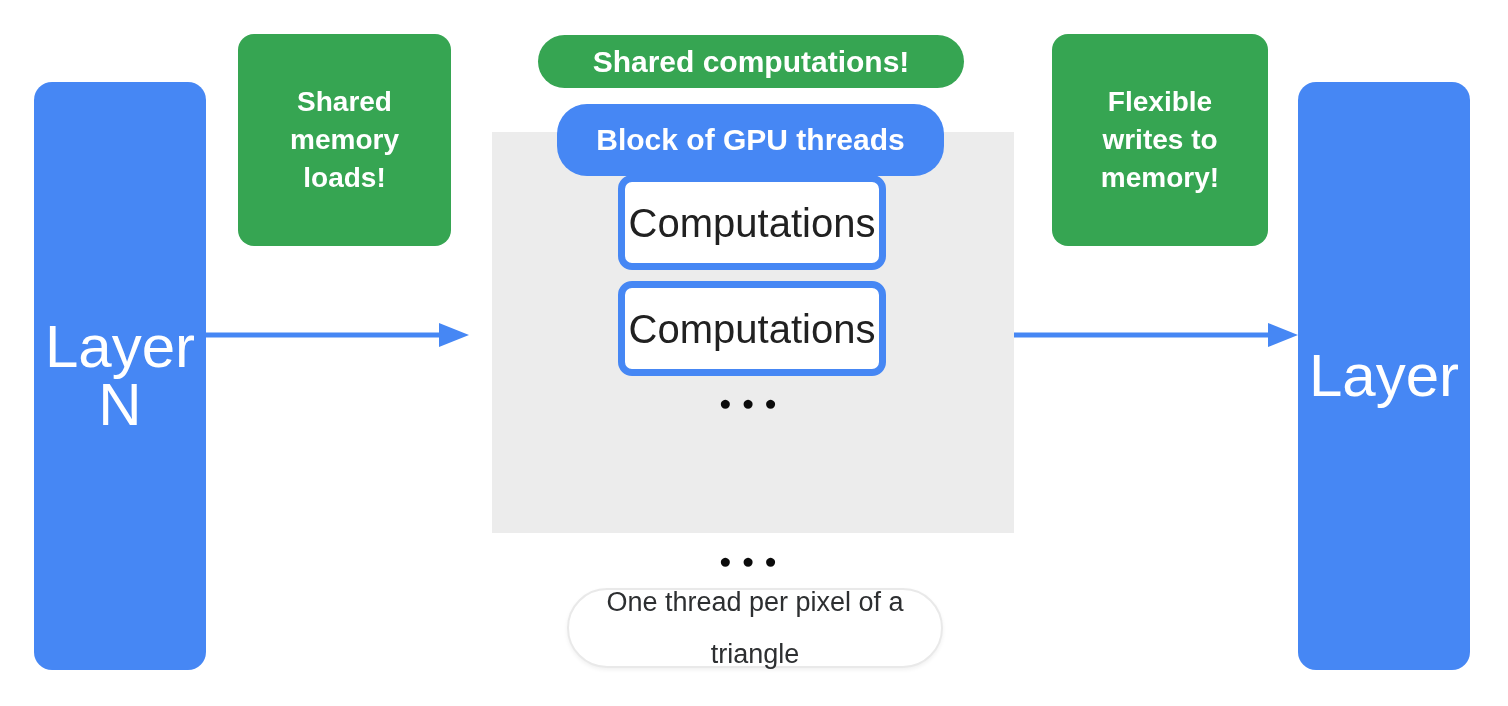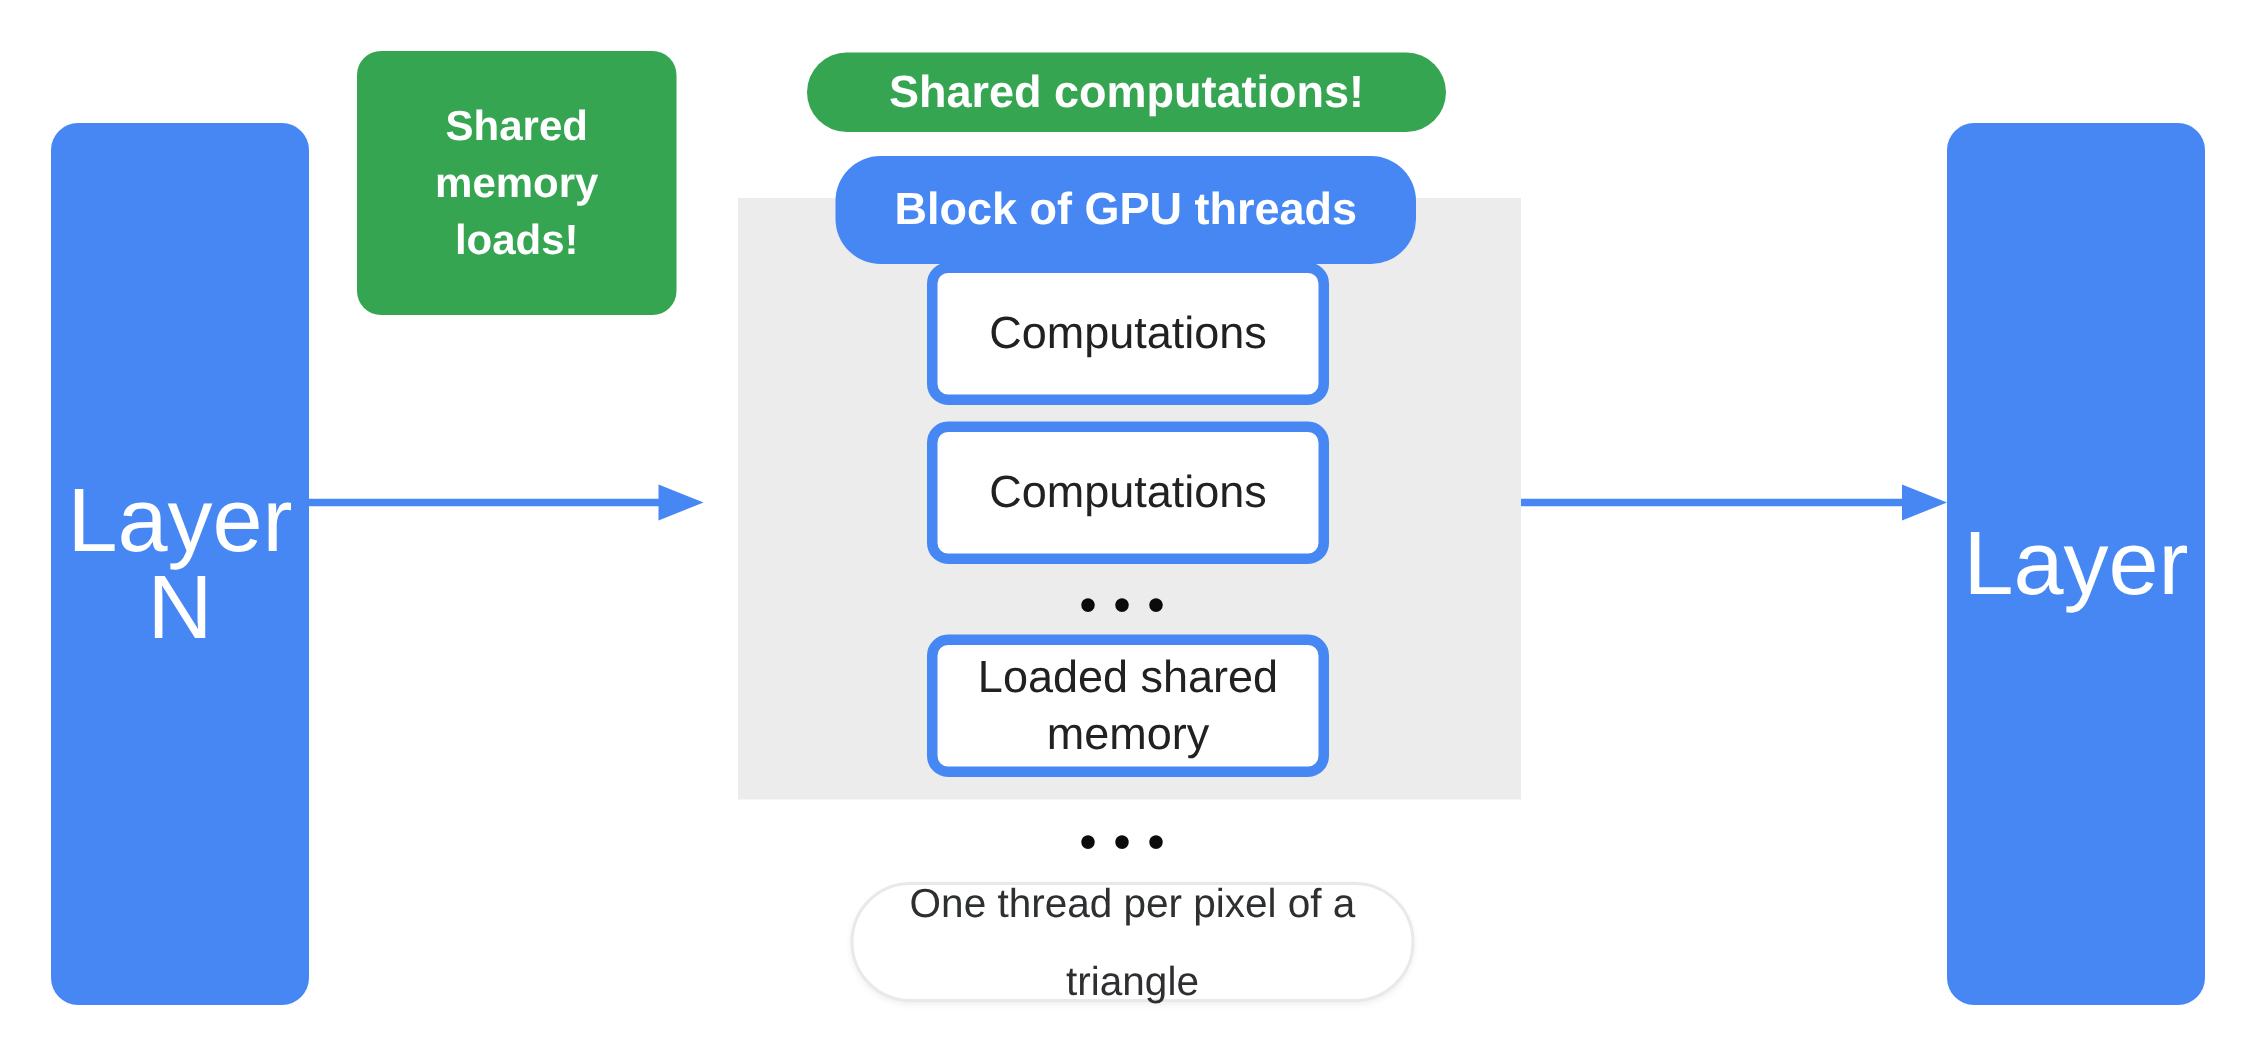--- a/index.html
+++ b/index.html
@@ -12,37 +12,37 @@
 
   
   .layer-box{position:absolute;top:82px;width:172px;height:588px;background:var(--blue);
     border-radius:18px;display:flex;align-items:center;justify-content:center;}
   .layer-left{left:34px;}
   .layer-right{left:1298px;}
   .layer-label{color:#fff;font-size:60px;line-height:58px;text-align:center;font-weight:400;}
   .layer-label .line{display:block;}
 
   
-  .callout{position:absolute;top:34px;height:176px;background:var(--green);border-radius:16px;
+  .callout{position:absolute;top:34px;height:212px;background:var(--green);border-radius:16px;
     display:flex;align-items:center;justify-content:center;text-align:center;
     color:#fff;font-weight:700;font-size:28px;line-height:38px;padding:0 26px;}
   .callout-left{left:238px;width:213px;}
   .callout-right{left:1052px;width:216px;}
 
   
   .pill{position:absolute;display:flex;align-items:center;justify-content:center;
     color:#fff;font-weight:700;font-size:30px;white-space:nowrap;}
   .pill-green{left:538px;top:35px;width:426px;height:53px;background:var(--green);border-radius:27px;}
   .pill-blue{left:557px;top:104px;width:387px;height:72px;background:var(--blue);border-radius:30px;z-index:3;}
 
   
   .gpu-panel{position:absolute;left:492px;top:132px;width:522px;height:401px;background:var(--panel);z-index:1;}
   .thread-box{position:absolute;left:126px;width:268px;height:95px;background:#fff;
     border:7px solid var(--blue);border-radius:14px;display:flex;align-items:center;justify-content:center;
-    text-align:center;color:#212121;font-size:30px;line-height:38px;font-weight:400;}
+    text-align:center;color:#212121;font-size:40px;line-height:38px;font-weight:400;}
   .thread-box.b1{top:43px;}
   .thread-box.b2{top:149px;}
   .thread-box.b3{top:291px;padding:0 10px;}
 
   .dots{position:absolute;width:522px;text-align:center;color:#0b0b0b;
     font-size:21px;letter-spacing:10px;line-height:21px;z-index:2;}
   .dots-inner{left:492px;top:392px;}
   .dots-outer{left:492px;top:550px;}
 
   
@@ -71,27 +71,27 @@
   </div>
 
   <div class="layer-box layer-right">
     <div class="layer-label">
       <span class="line">Layer</span>
     </div>
   </div>
 
   <div class="callout callout-left">Shared memory loads!</div>
   <div class="pill pill-green">Shared computations!</div>
+  <div class="callout callout-right">Flexible writes to memory!</div>
 
   <div class="pill pill-blue">Block of GPU threads</div>
 
   <div class="gpu-panel">
     <div class="thread-box b1">Computations</div>
     <div class="thread-box b2">Computations</div>
-    <div class="thread-box b3">Loaded shared memory</div>
   </div>
 
   <div class="dots dots-inner">●●●</div>
   <div class="dots dots-outer">●●●</div>
 
   <div class="note-pill">One thread per pixel of a triangle</div>
 
   <svg class="arrow arrow-left" width="264" height="30" viewBox="0 0 264 30">
     <line x1="0" y1="15" x2="236" y2="15"></line>
     <polygon points="233,3 263,15 233,27"></polygon>

